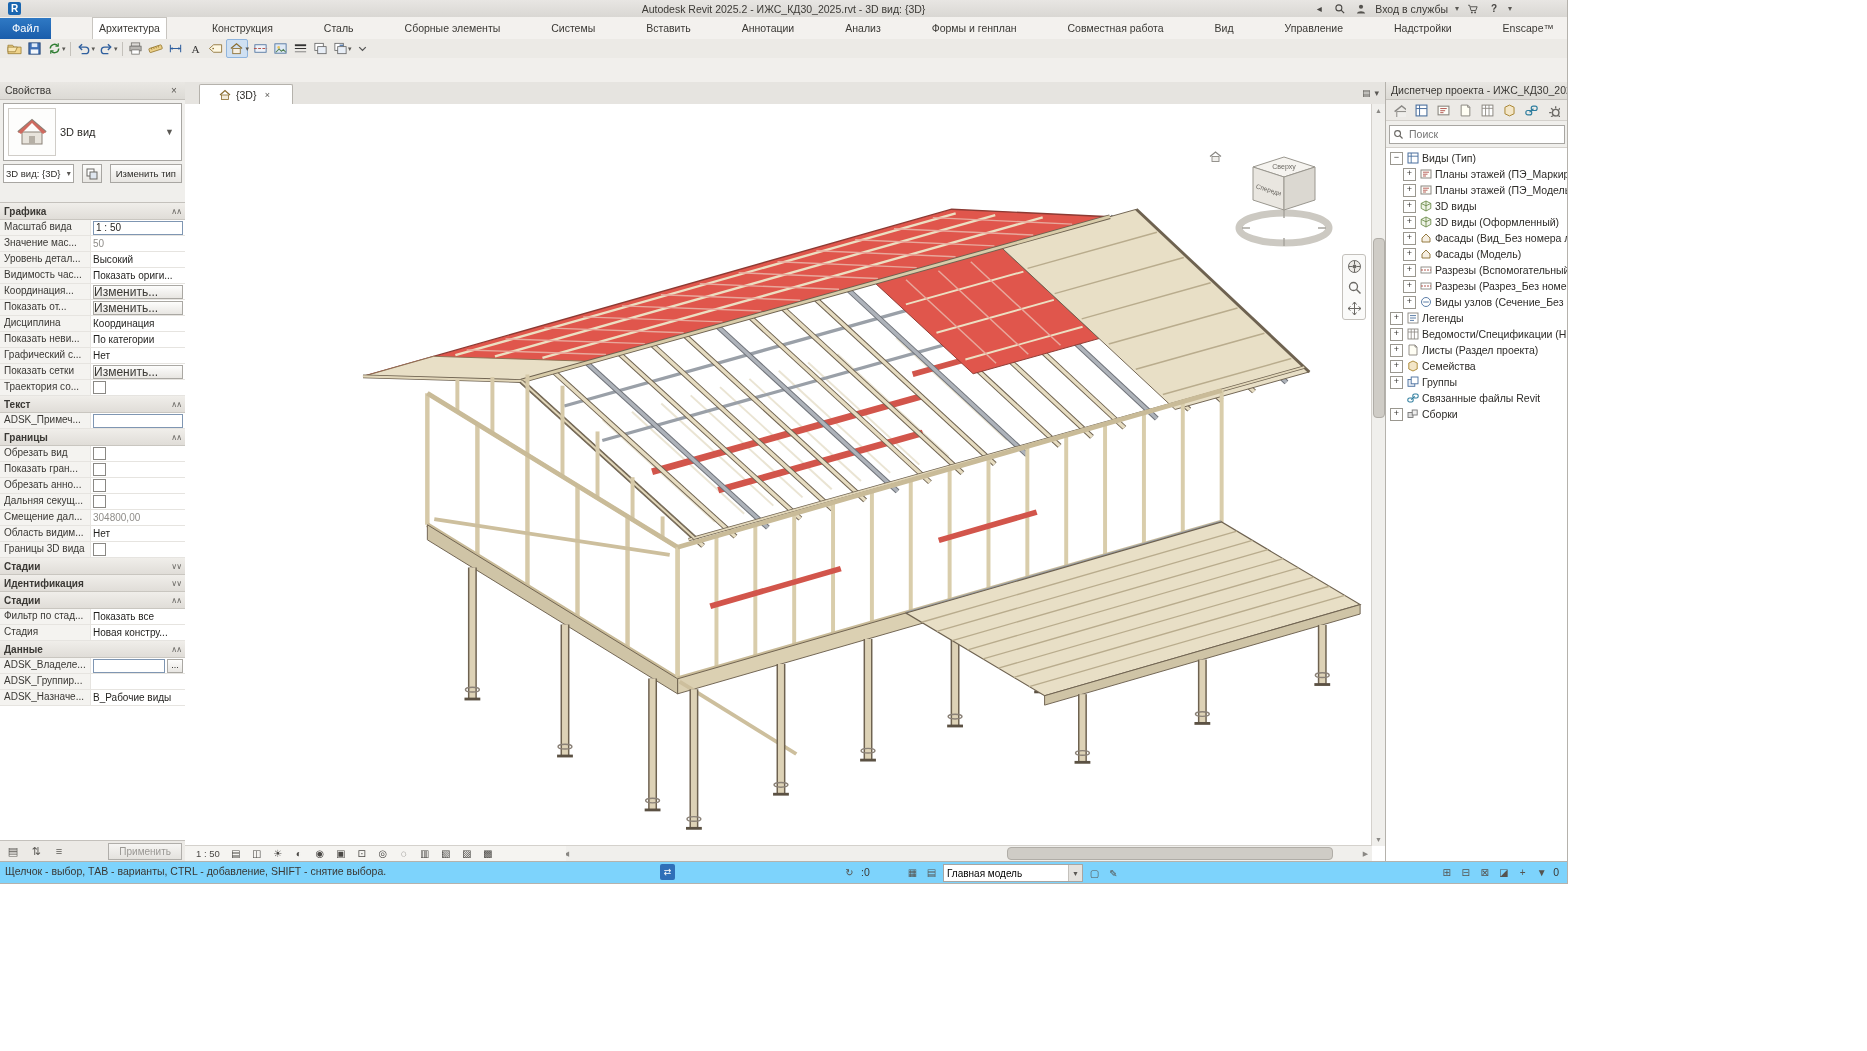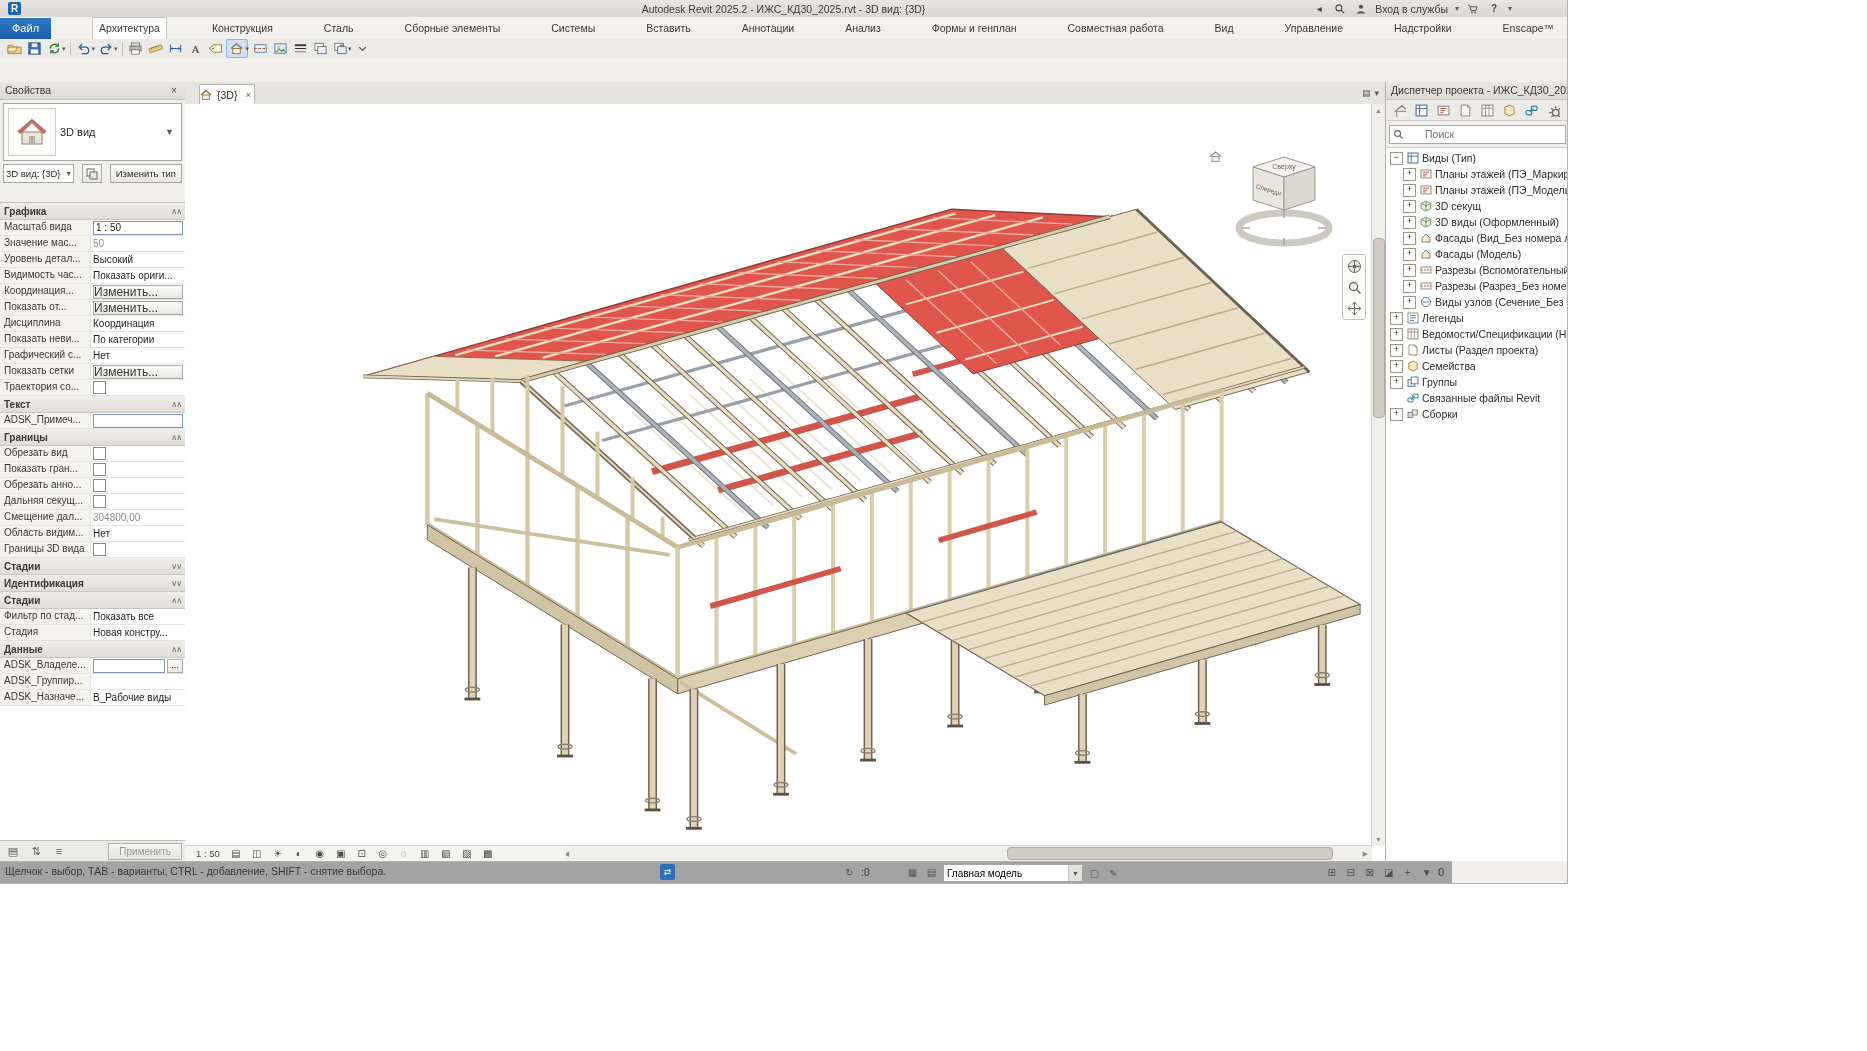--- a/index.html
+++ b/index.html
@@ -87,21 +87,21 @@
          font-size:9px;line-height:11px;text-align:center;margin-left:2px;}
   .props-bottom{height:20px;border-top:1px solid #c4c1bc;background:#eceae6;display:flex;align-items:center;padding:0 3px;gap:3px;}
   .pb-ic{width:18px;height:16px;border:1px solid transparent;display:flex;align-items:center;justify-content:center;color:#5a5854;font-size:11px;}
   .apply-btn{margin-left:auto;height:15px;line-height:15px;padding:0 10px;border:1px solid #b0aeaa;
              background:linear-gradient(#f6f5f3,#e4e2de);color:#9a9894;font-size:10px;}
 
   
   #canvas{left:185px;width:1200px;background:#fff;}
   .vtabs{height:22px;background:#e6e4e0;border-bottom:1px solid #b5b2ac;display:flex;align-items:flex-end;padding-left:14px;}
   .vtab{height:19px;background:#fff;border:1px solid #b5b2ac;border-bottom:none;border-radius:2px 2px 0 0;
-        display:flex;align-items:center;gap:5px;padding:0 0;font-size:10.5px;}
+        display:flex;align-items:center;gap:5px;padding:0 19px;font-size:10.5px;}
   .vtab svg{width:12px;height:12px;}
   .vtab .closex{font-size:9px;}
   .tabopts{margin-left:auto;margin-right:6px;color:#5a5854;font-size:9px;display:flex;gap:4px;align-items:center;height:100%;}
   .draw{position:absolute;left:0;top:22px;right:13px;bottom:15px;background:#fff;overflow:hidden;}
   .draw svg.scene{position:absolute;left:0;top:0;width:100%;height:100%;}
 
   .viewcube{position:absolute;right:38px;top:40px;width:100px;height:105px;}
   .vc-home{position:absolute;right:148px;top:44px;width:18px;height:16px;display:flex;align-items:center;justify-content:center;}
   .vc-home svg{width:13px;height:13px;}
   .navbar{position:absolute;right:6px;top:150px;width:22px;background:rgba(250,250,248,.92);
@@ -120,34 +120,34 @@
   .vcbtn{height:14px;min-width:16px;display:flex;align-items:center;justify-content:center;
          font-size:10px;color:#4a4845;padding:0 2px;}
   .vcbtn.scale{font-size:9.5px;padding:0 5px;white-space:nowrap;}
 
   
   #browser{left:1385px;width:182px;border-left:1px solid #b5b2ac;display:flex;flex-direction:column;}
   .btoolbar{height:20px;background:#eceae6;border-bottom:1px solid #d4d1cc;display:flex;align-items:center;padding:0 3px;gap:2px;}
   .bt-ic{width:18px;height:16px;display:flex;align-items:center;justify-content:center;border:1px solid transparent;border-radius:2px;}
   .bt-ic svg{width:13px;height:13px;}
   .searchrow{height:22px;display:flex;align-items:center;padding:2px 3px;background:#f0efec;border-bottom:1px solid #d4d1cc;}
-  .searchbox{flex:1;height:17px;border:1px solid #a8a6a2;background:#fff;display:flex;align-items:center;padding:0 3px;gap:19px;}
+  .searchbox{flex:1;height:17px;border:1px solid #a8a6a2;background:#fff;display:flex;align-items:center;padding:0 3px;gap:3px;}
   .searchbox svg{width:11px;height:11px;flex:none;}
   .searchbox input{border:none;outline:none;flex:1;font-size:10.5px;font-family:inherit;color:#2e2c29;min-width:0;background:transparent;}
   .tree{flex:1;background:#fff;overflow:hidden;padding-top:2px;}
   .trow{height:16px;display:flex;align-items:center;font-size:10.5px;white-space:nowrap;overflow:hidden;}
   .texp{width:11px;height:11px;flex:none;border:1px solid #9a978f;background:#fff;font-size:9px;line-height:9px;
         text-align:center;margin-right:3px;color:#3a3834;}
   .texp.hidden{visibility:hidden;}
   .ticon{width:13px;height:13px;flex:none;margin-right:3px;display:flex;align-items:center;justify-content:center;}
   .ticon svg{width:12px;height:12px;}
   .tlabel{overflow:hidden;text-overflow:clip;white-space:nowrap;}
 
   
-  .statusbar{position:absolute;left:0;top:861px;width:1452px;height:22px;background:#a3a3a3;
+  .statusbar{position:absolute;left:0;top:861px;width:1567px;height:22px;background:#7dd3fc;
              border-top:1px solid #b5b2ac;font-size:10.5px;color:#3a3834;}
   .sb-hint{position:absolute;left:5px;top:3px;white-space:nowrap;}
   .sb-g{position:absolute;top:2px;display:flex;align-items:center;gap:4px;}
   .sb-ic{min-width:15px;height:16px;display:flex;align-items:center;justify-content:center;font-size:10px;color:#55534f;}
   .sb-ic.blue{background:#2f6fb8;color:#fff;border-radius:2px;width:15px;font-size:9px;}
   .sb-combo{width:138px;height:16px;border:1px solid #a8a6a2;background:#fff;display:flex;align-items:center;}
   .sb-combo input{border:none;outline:none;flex:1;font-size:10px;font-family:inherit;padding:0 3px;min-width:0;background:transparent;}
   .sb-combo .car{width:13px;height:100%;background:#e4e2de;border-left:1px solid #c4c1bc;font-size:7px;
                  display:flex;align-items:center;justify-content:center;color:#5a5854;}
 </style>
@@ -905,21 +905,21 @@
             <span class="tlabel">Планы этажей (ПЭ_Модель)</span>
           </div>
           <div class="trow" style="padding-left: 17px;">
             <span class="texp">+</span>
             <span class="ticon">
               <svg viewBox="0 0 12 12">
                 <path d="M6 1l4.8 2.4v5L6 11 1.2 8.4v-5z" fill="#eef3e6" stroke="#6f8f4f" stroke-width="0.9"></path>
                 <path d="M6 1v10M1.2 3.4L6 5.8l4.8-2.4" stroke="#6f8f4f" fill="none" stroke-width="0.9"></path>
               </svg>
             </span>
-            <span class="tlabel">3D секущ</span>
+            <span class="tlabel">3D виды</span>
           </div>
           <div class="trow" style="padding-left: 17px;">
             <span class="texp">+</span>
             <span class="ticon">
               <svg viewBox="0 0 12 12">
                 <path d="M6 1l4.8 2.4v5L6 11 1.2 8.4v-5z" fill="#eef3e6" stroke="#6f8f4f" stroke-width="0.9"></path>
                 <path d="M6 1v10M1.2 3.4L6 5.8l4.8-2.4" stroke="#6f8f4f" fill="none" stroke-width="0.9"></path>
               </svg>
             </span>
             <span class="tlabel">3D виды (Оформленный)</span>

